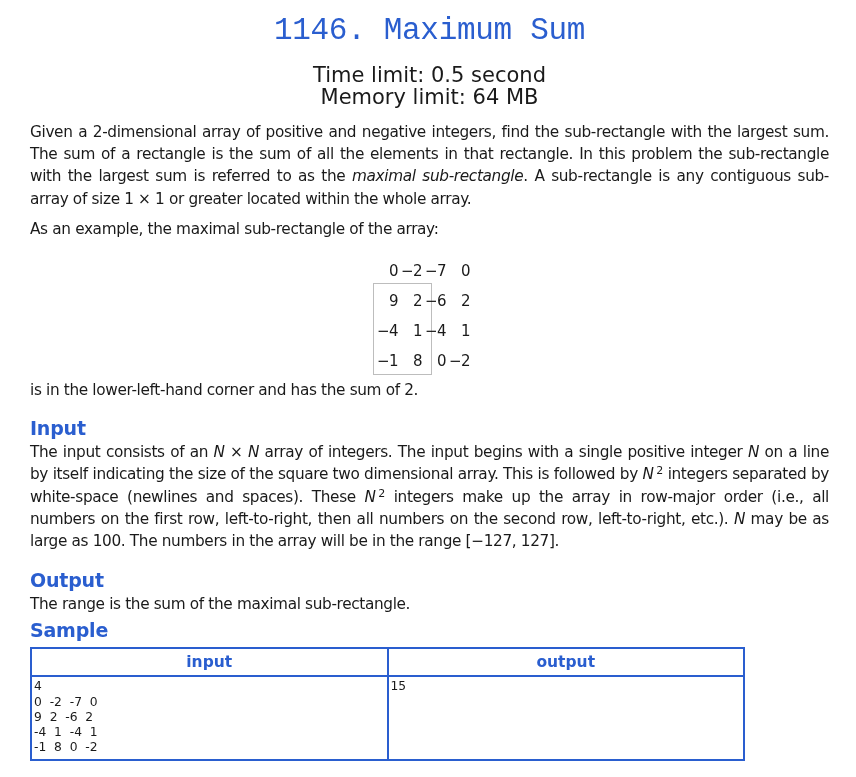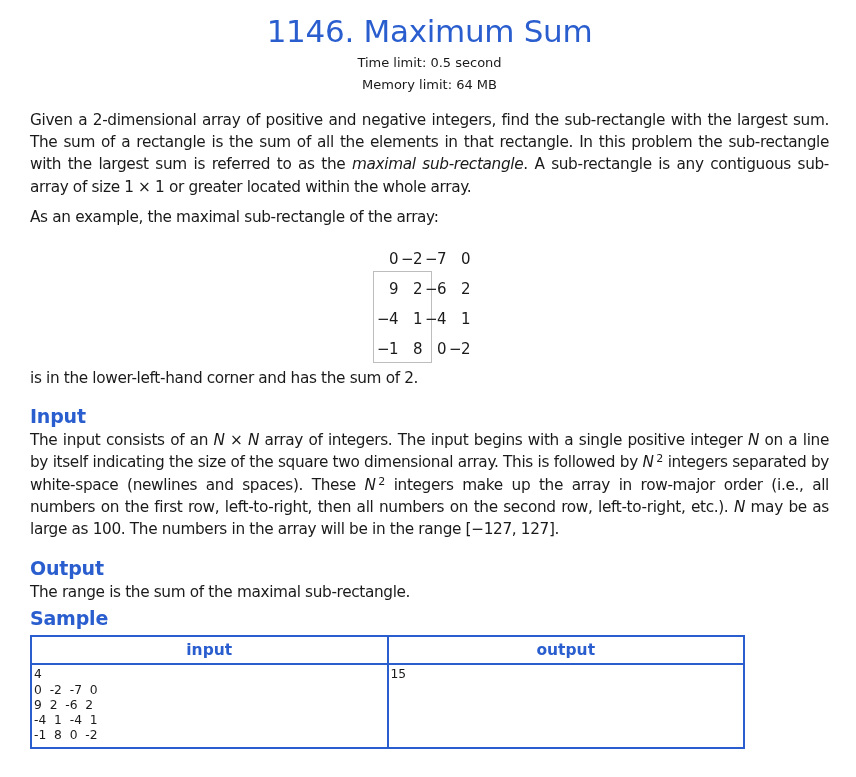--- a/index.html
+++ b/index.html
@@ -8,22 +8,23 @@
       font-family: "DejaVu Sans", sans-serif;
       color: #1a1a1a;
       position: relative;
     }
     .page { position: absolute; left: 30px; top: 0; width: 799px; }
     .title {
       text-align: center; color: #2a5ecf;
       font-size: 31px; font-weight: normal;
       margin: 0; padding-top: 12px; line-height: 38px;
       letter-spacing: -0.3px;
+      font-family: Liberation Mono, monospace;
     }
-    .limits { text-align: center; font-size: 13px; line-height: 22px; margin-top: 2px; }
+    .limits { text-align: center; font-size: 21px; line-height: 22px; margin-top: 14px; }
     p {
       margin: 0; font-size: 15.3px; line-height: 22.2px;
       text-align: justify; letter-spacing: -0.35px;
     }
     p.first { margin-top: 13px; }
     p.example { margin-top: 8px; }
     .matrix-wrap { position: relative; height: 125px; margin-top: 8px; }
     .matrix {
       position: absolute; left: 345px; top: 8px;
       border-collapse: collapse; font-size: 15px;

